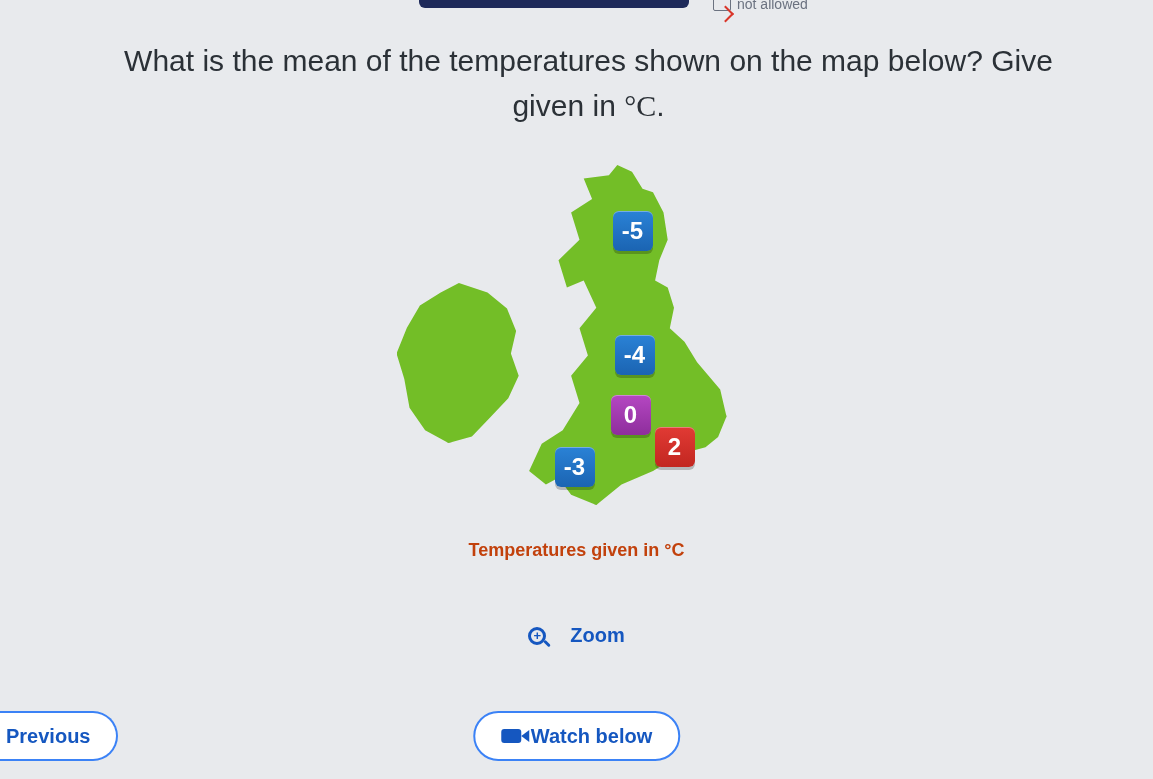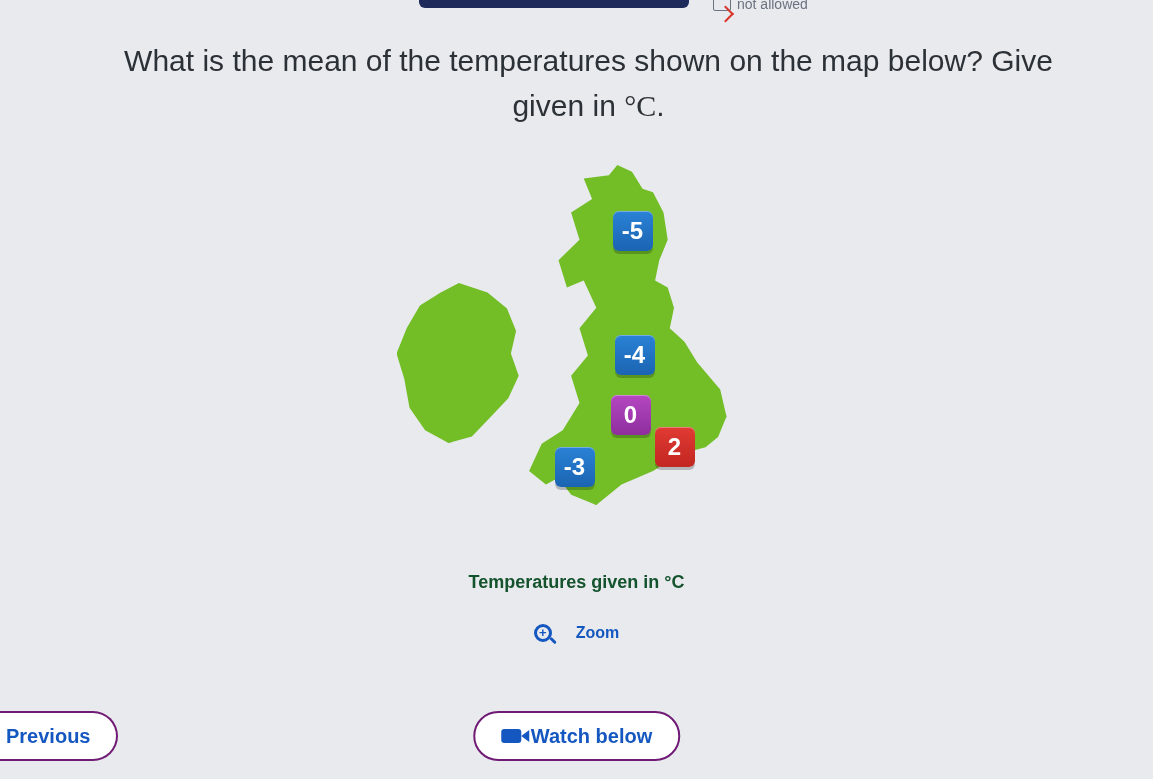--- a/index.html
+++ b/index.html
@@ -150,39 +150,39 @@
     .t-n3 { left: 158px; top: 282px; }
 
     .map-caption {
       position: absolute;
       top: 540px;
       left: 0;
       width: 100%;
       text-align: center;
       font-weight: 700;
       font-size: 18px;
-      color: #14532d;
-      margin-top: 32px;
+      color: #c2410c;
     }
 
     .zoom-link {
       position: absolute;
       top: 624px;
       left: 0;
       width: 100%;
       text-align: center;
     }
     .zoom-link button {
       background: none;
       border: none;
       color: #1557c0;
-      font-size: 16px;
+      font-size: 20px;
       font-weight: 600;
       cursor: pointer;
       display: inline-flex;
+      align-items: center;
       gap: 24px;
     }
     .mag-icon {
       width: 18px;
       height: 18px;
       border: 3px solid #1557c0;
       border-radius: 50%;
       position: relative;
     }
     .mag-icon::before {
@@ -211,21 +211,21 @@
     .bottom-bar {
       position: absolute;
       bottom: 18px;
       left: 0;
       right: 0;
       height: 50px;
     }
     .pill-btn {
       position: absolute;
       background: #fff;
-      border: 2px solid #701a75;
+      border: 2px solid #3b82f6;
       color: #1557c0;
       border-radius: 28px;
       height: 50px;
       padding: 0 26px;
       font-size: 20px;
       font-weight: 600;
       cursor: pointer;
       display: inline-flex;
       align-items: center;
       gap: 10px;

